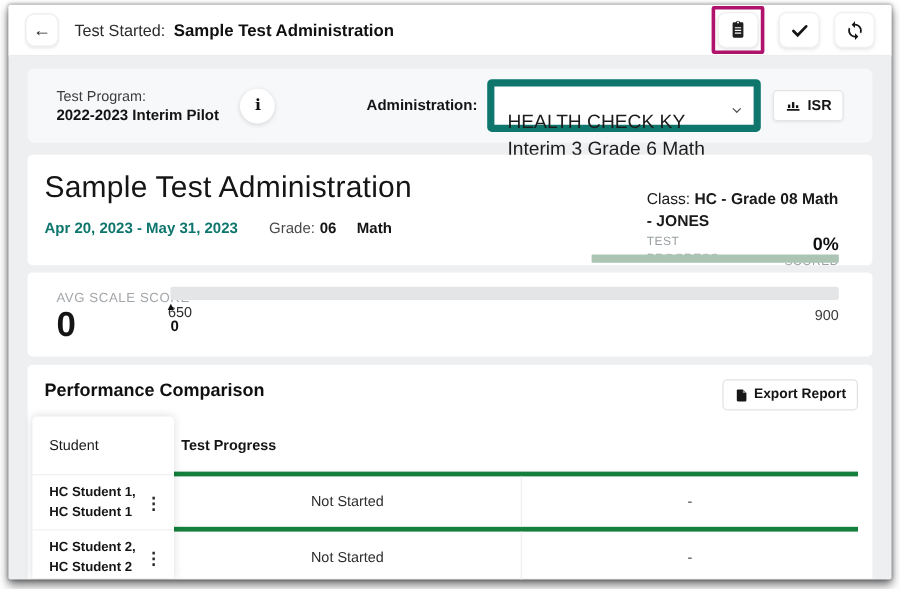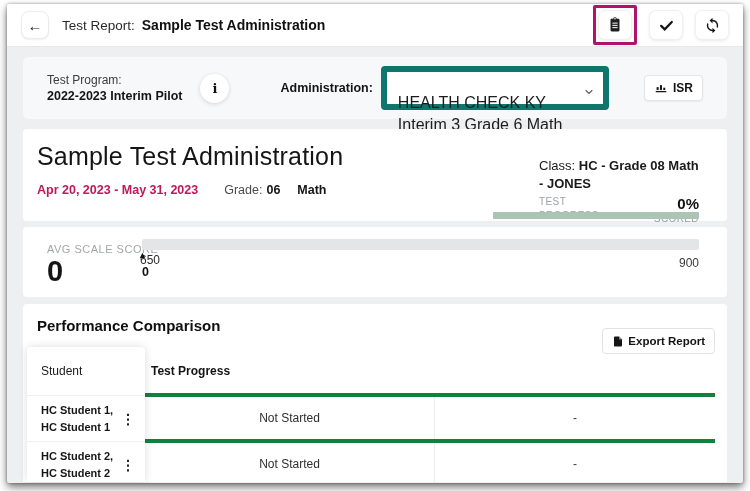--- a/index.html
+++ b/index.html
@@ -26,36 +26,36 @@
 
   
   .filter-bar { margin:10px 16px 0; height:62px; background:#f7f8fa; border-radius:6px;
     display:flex; align-items:center; padding:0 24px; }
   .tp-label { font-size:12px; color:#3c3c3c; }
   .tp-value { font-size:12.5px; font-weight:700; color:#141414; margin-top:2px; }
   .info-circle { width:29px; height:29px; border-radius:50%; background:#fff;
     box-shadow:0 1px 4px rgba(0,0,0,.15); display:flex; align-items:center;
     justify-content:center; margin-left:18px; cursor:pointer;
     font-family:"DejaVu Serif", serif; font-weight:700; font-size:13px; color:#111; }
-  .admin-label { margin-left:51px; font-size:12.5px; font-weight:700; color:#141414; }
+  .admin-label { margin-left:76px; font-size:12.5px; font-weight:700; color:#141414; }
   .admin-select { margin-left:8px; width:228px; height:44px; background:#fff;
     border:6px solid #0f766e; border-radius:4px; padding:20px 26px 6px 11px;
     font-size:16px; color:#1c1c1c; line-height:1.35; position:relative; cursor:pointer; }
   .admin-select .chev { position:absolute; right:8px; top:14px; }
   .isr-btn { margin-left:auto; height:26px; background:#fff; border:1px solid #e3e4e6;
     border-radius:4px; box-shadow:0 1px 2px rgba(0,0,0,.05); display:flex;
     align-items:center; gap:5px; padding:12px 9px; font-size:12px; font-weight:700;
     color:#141414; cursor:pointer; }
 
   
   .card { margin:0 16px; background:#fff; border-radius:4px; position:relative; }
   .hdr-card { margin-top:10px; height:92px; padding:13px 28px 0 14px; }
   .hdr-title { font-size:25px; font-weight:400; color:#151515; letter-spacing:.2px; }
   .hdr-meta { margin-top:12px; display:flex; align-items:baseline; font-size:12.5px; }
-  .m-dates { font-weight:700; color:#be185d; }
+  .m-dates { font-weight:700; color:#0f766e; }
   .m-grade-l { margin-left:26px; color:#4a4a4a; }
   .m-grade-v { font-weight:700; color:#141414; margin-left:4px; }
   .m-subject { font-weight:700; color:#141414; margin-left:17px; }
   .class-block { position:absolute; top:28px; right:28px; width:160px; }
   .class-line { font-size:13px; line-height:1.35; color:#1a1a1a; }
   .class-line b { font-weight:700; }
   .prog-row { display:flex; justify-content:space-between; margin-top:3px; }
   .prog-label { font-size:10px; color:#9aa0a3; letter-spacing:.4px; width:62px; line-height:1.35; }
   .prog-pct { font-size:15px; font-weight:700; color:#101010; text-align:right; }
   .prog-scored { font-size:10px; color:#9aa0a3; letter-spacing:.4px; text-align:right; margin-top:1px; }
@@ -69,21 +69,21 @@
   .scale-track { position:absolute; left:119px; right:28px; top:12px; height:11px;
     background:#e4e5e7; border-radius:2px; }
   .scale-min { position:absolute; left:117px; top:26px; font-size:12px; color:#2c2c2c; }
   .scale-min .tri { position:absolute; left:-2px; top:-3px; font-size:9px; color:#111; }
   .scale-marker-val { position:absolute; left:119px; top:38px; font-size:12.5px; font-weight:700; color:#101010; }
   .scale-max { position:absolute; right:28px; top:29px; font-size:12px; color:#3a3a3a; }
 
   
   .perf-card { margin-top:7px; height:178px; border-radius:4px 4px 0 0; padding-top:13px; }
   .perf-title { margin-left:14px; font-size:15px; font-weight:700; color:#101010; }
-  .export-btn { position:absolute; right:12px; top:24px; height:26px; background:#fff;
+  .export-btn { position:absolute; right:12px; top:12px; height:26px; background:#fff;
     border:1px solid #e1e2e4; border-radius:4px; display:flex; align-items:center;
     gap:4px; padding:0 9px; font-size:11.5px; font-weight:700; color:#141414; cursor:pointer; }
   .ptable { position:absolute; left:0; right:0; top:45px; bottom:0; }
   .student-col { position:absolute; left:4px; top:-2px; bottom:0; width:118px; background:#fff;
     border-radius:4px 4px 0 0; box-shadow:0 0 8px rgba(0,0,0,.14); z-index:2; }
   .st-hcell { height:48px; display:flex; align-items:center; padding-left:14px;
     font-size:12px; font-weight:500; color:#1a1a1a; }
   .st-row { height:46px; border-top:1px solid #f0f0f1; display:flex; align-items:center;
     padding:1px 6px 0 14px; }
   .st-name { font-size:11px; font-weight:600; color:#161616; line-height:1.55;
@@ -106,21 +106,21 @@
 </style>
 </head>
 <body>
 
 <div class="window">
 
   <div class="topbar">
     <div class="back-btn">
       <span>←</span>
     </div>
-    <span class="tb-prefix">Test Report:</span>
+    <span class="tb-prefix">Test Started:</span>
     <span class="tb-title">Sample Test Administration</span>
     <div class="tb-actions">
       <div class="highlight-box">
         <div class="icon-btn">
           <span>
             <svg width="18" height="18" viewBox="0 0 24 24">
               <path fill="#1f1f1f" d="M16.5 3.5h-2.1a2.5 2.5 0 0 0-4.8 0H7.5A1.5 1.5 0 0 0 6 5v14a1.5 1.5 0 0 0 1.5 1.5h9A1.5 1.5 0 0 0 18 19V5a1.5 1.5 0 0 0-1.5-1.5zM12 2.6a1.1 1.1 0 1 1 0 2.2 1.1 1.1 0 0 1 0-2.2z"></path>
               <g stroke="#ffffff" stroke-width="1.3" fill="none">
                 <path d="M8.5 9.5h7M8.5 12.5h7M8.5 15.5h7"></path>
               </g>

